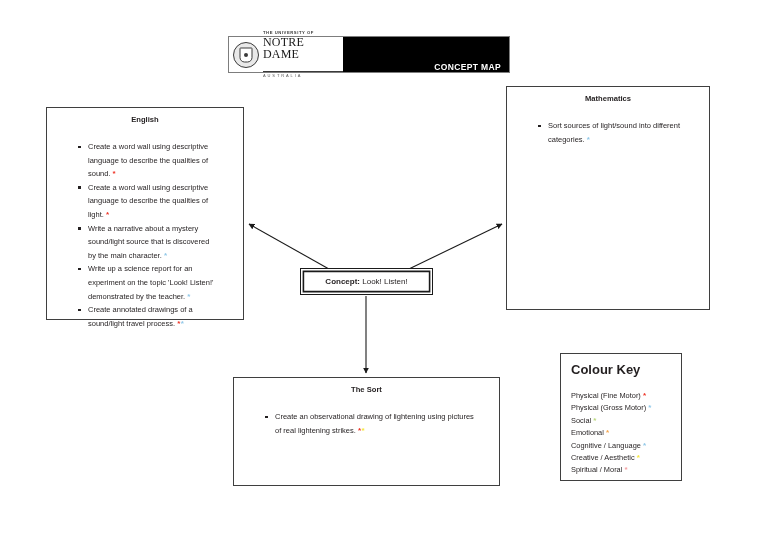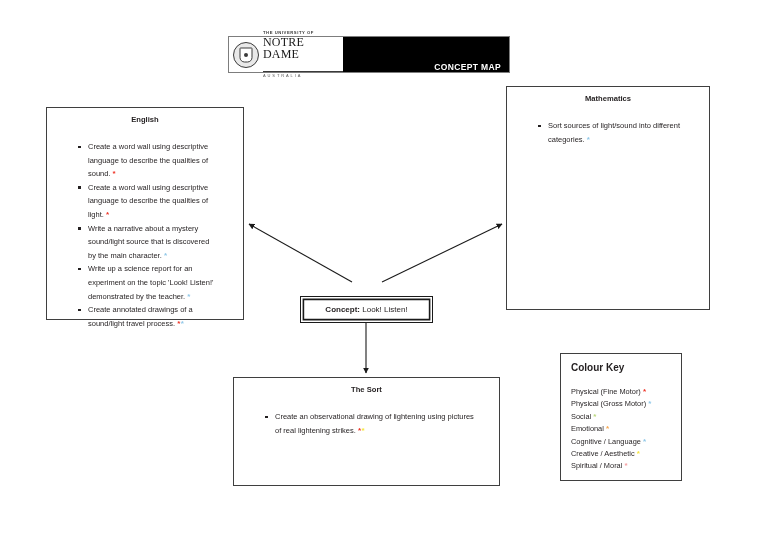--- a/index.html
+++ b/index.html
@@ -163,40 +163,39 @@
     left: 233px; top: 377px; width: 267px; height: 109px;
   }
   #node-concept {
     left: 300px; top: 268px; width: 133px; height: 27px;
     border: 1.6px solid #1a1a1a;
     padding: 0;
     box-shadow: 0 0 0 1.6px #ffffff inset, 0 0 0 3.2px #1a1a1a inset;
     display: flex;
     align-items: center;
     justify-content: center;
-    margin-top: 28px;
   }
   #concept-text {
     font-size: 8px;
     color: #231f20;
     white-space: nowrap;
   }
   #concept-text b { font-weight: bold; }
 
   
   #colour-key {
     position: absolute;
     left: 560px; top: 353px; width: 122px; height: 128px;
     border: 1.2px solid #3f3f3f;
     background: #ffffff;
     box-sizing: border-box;
     padding: 8px 0 0 10px;
   }
   #colour-key-title {
-    font-size: 10px;
+    font-size: 13px;
     font-weight: bold;
     color: #231f20;
     margin-bottom: 13px;
   }
   .key-row {
     font-size: 7.4px;
     line-height: 12.4px;
     color: #231f20;
     white-space: nowrap;
   }

